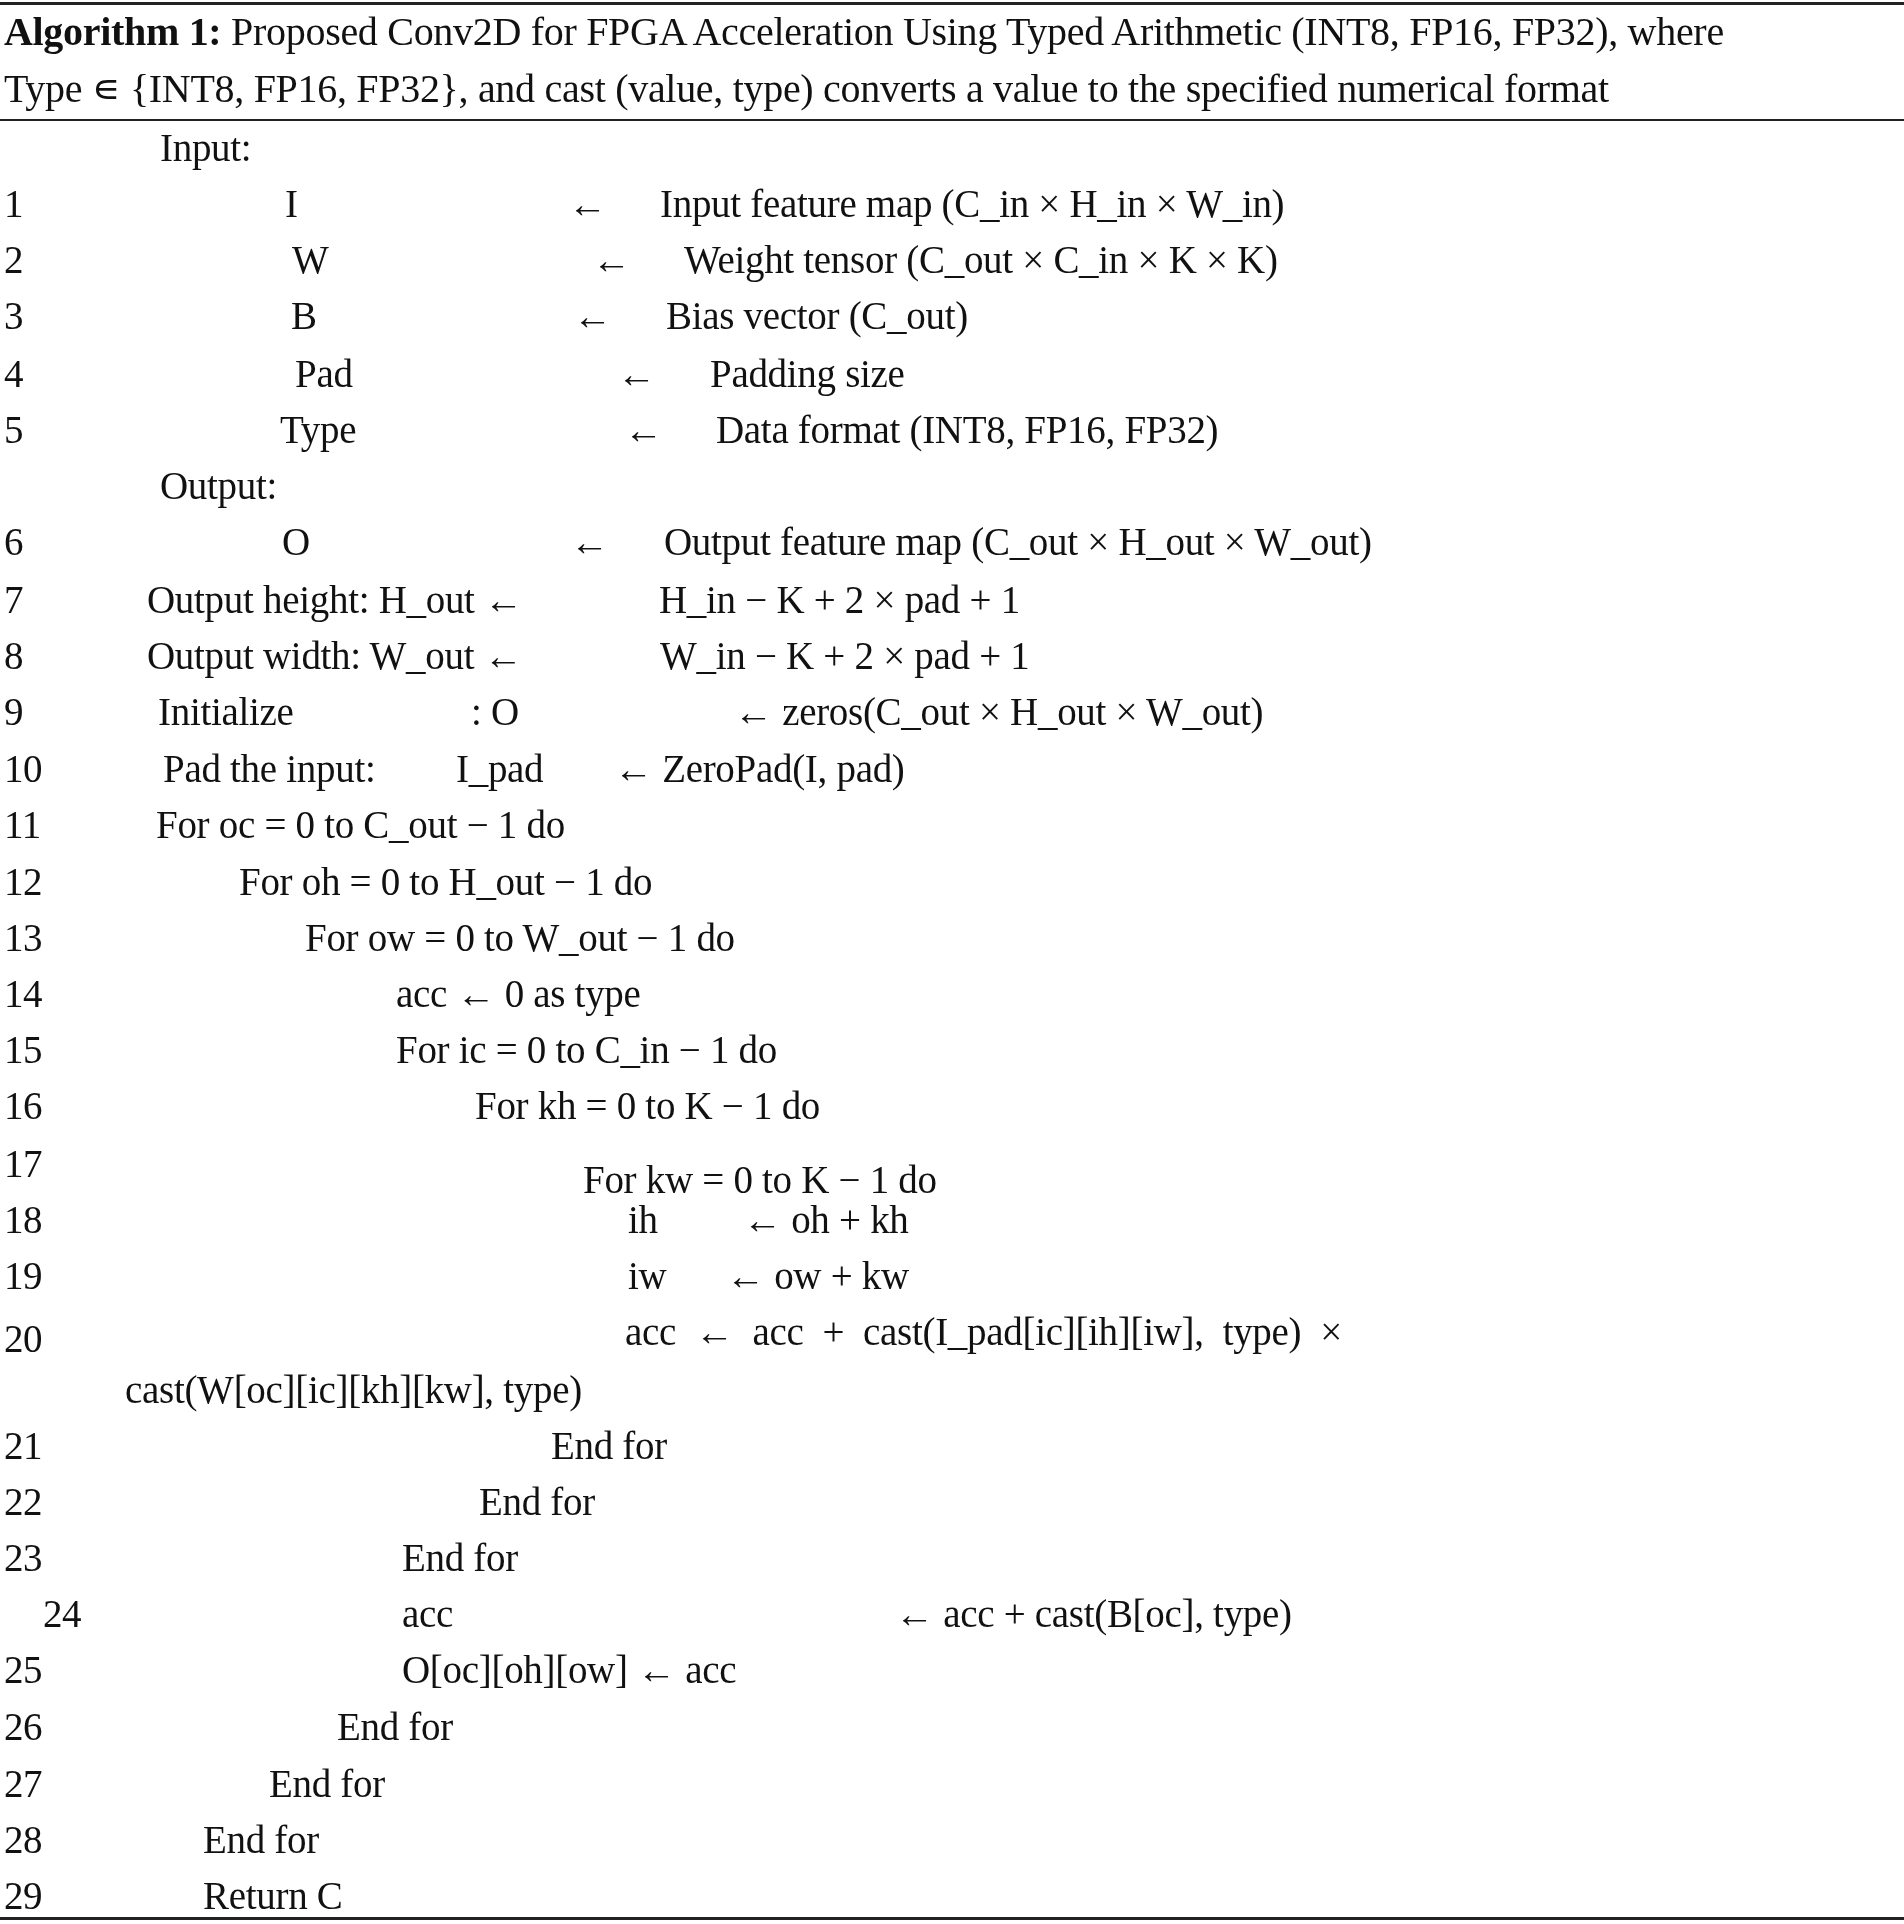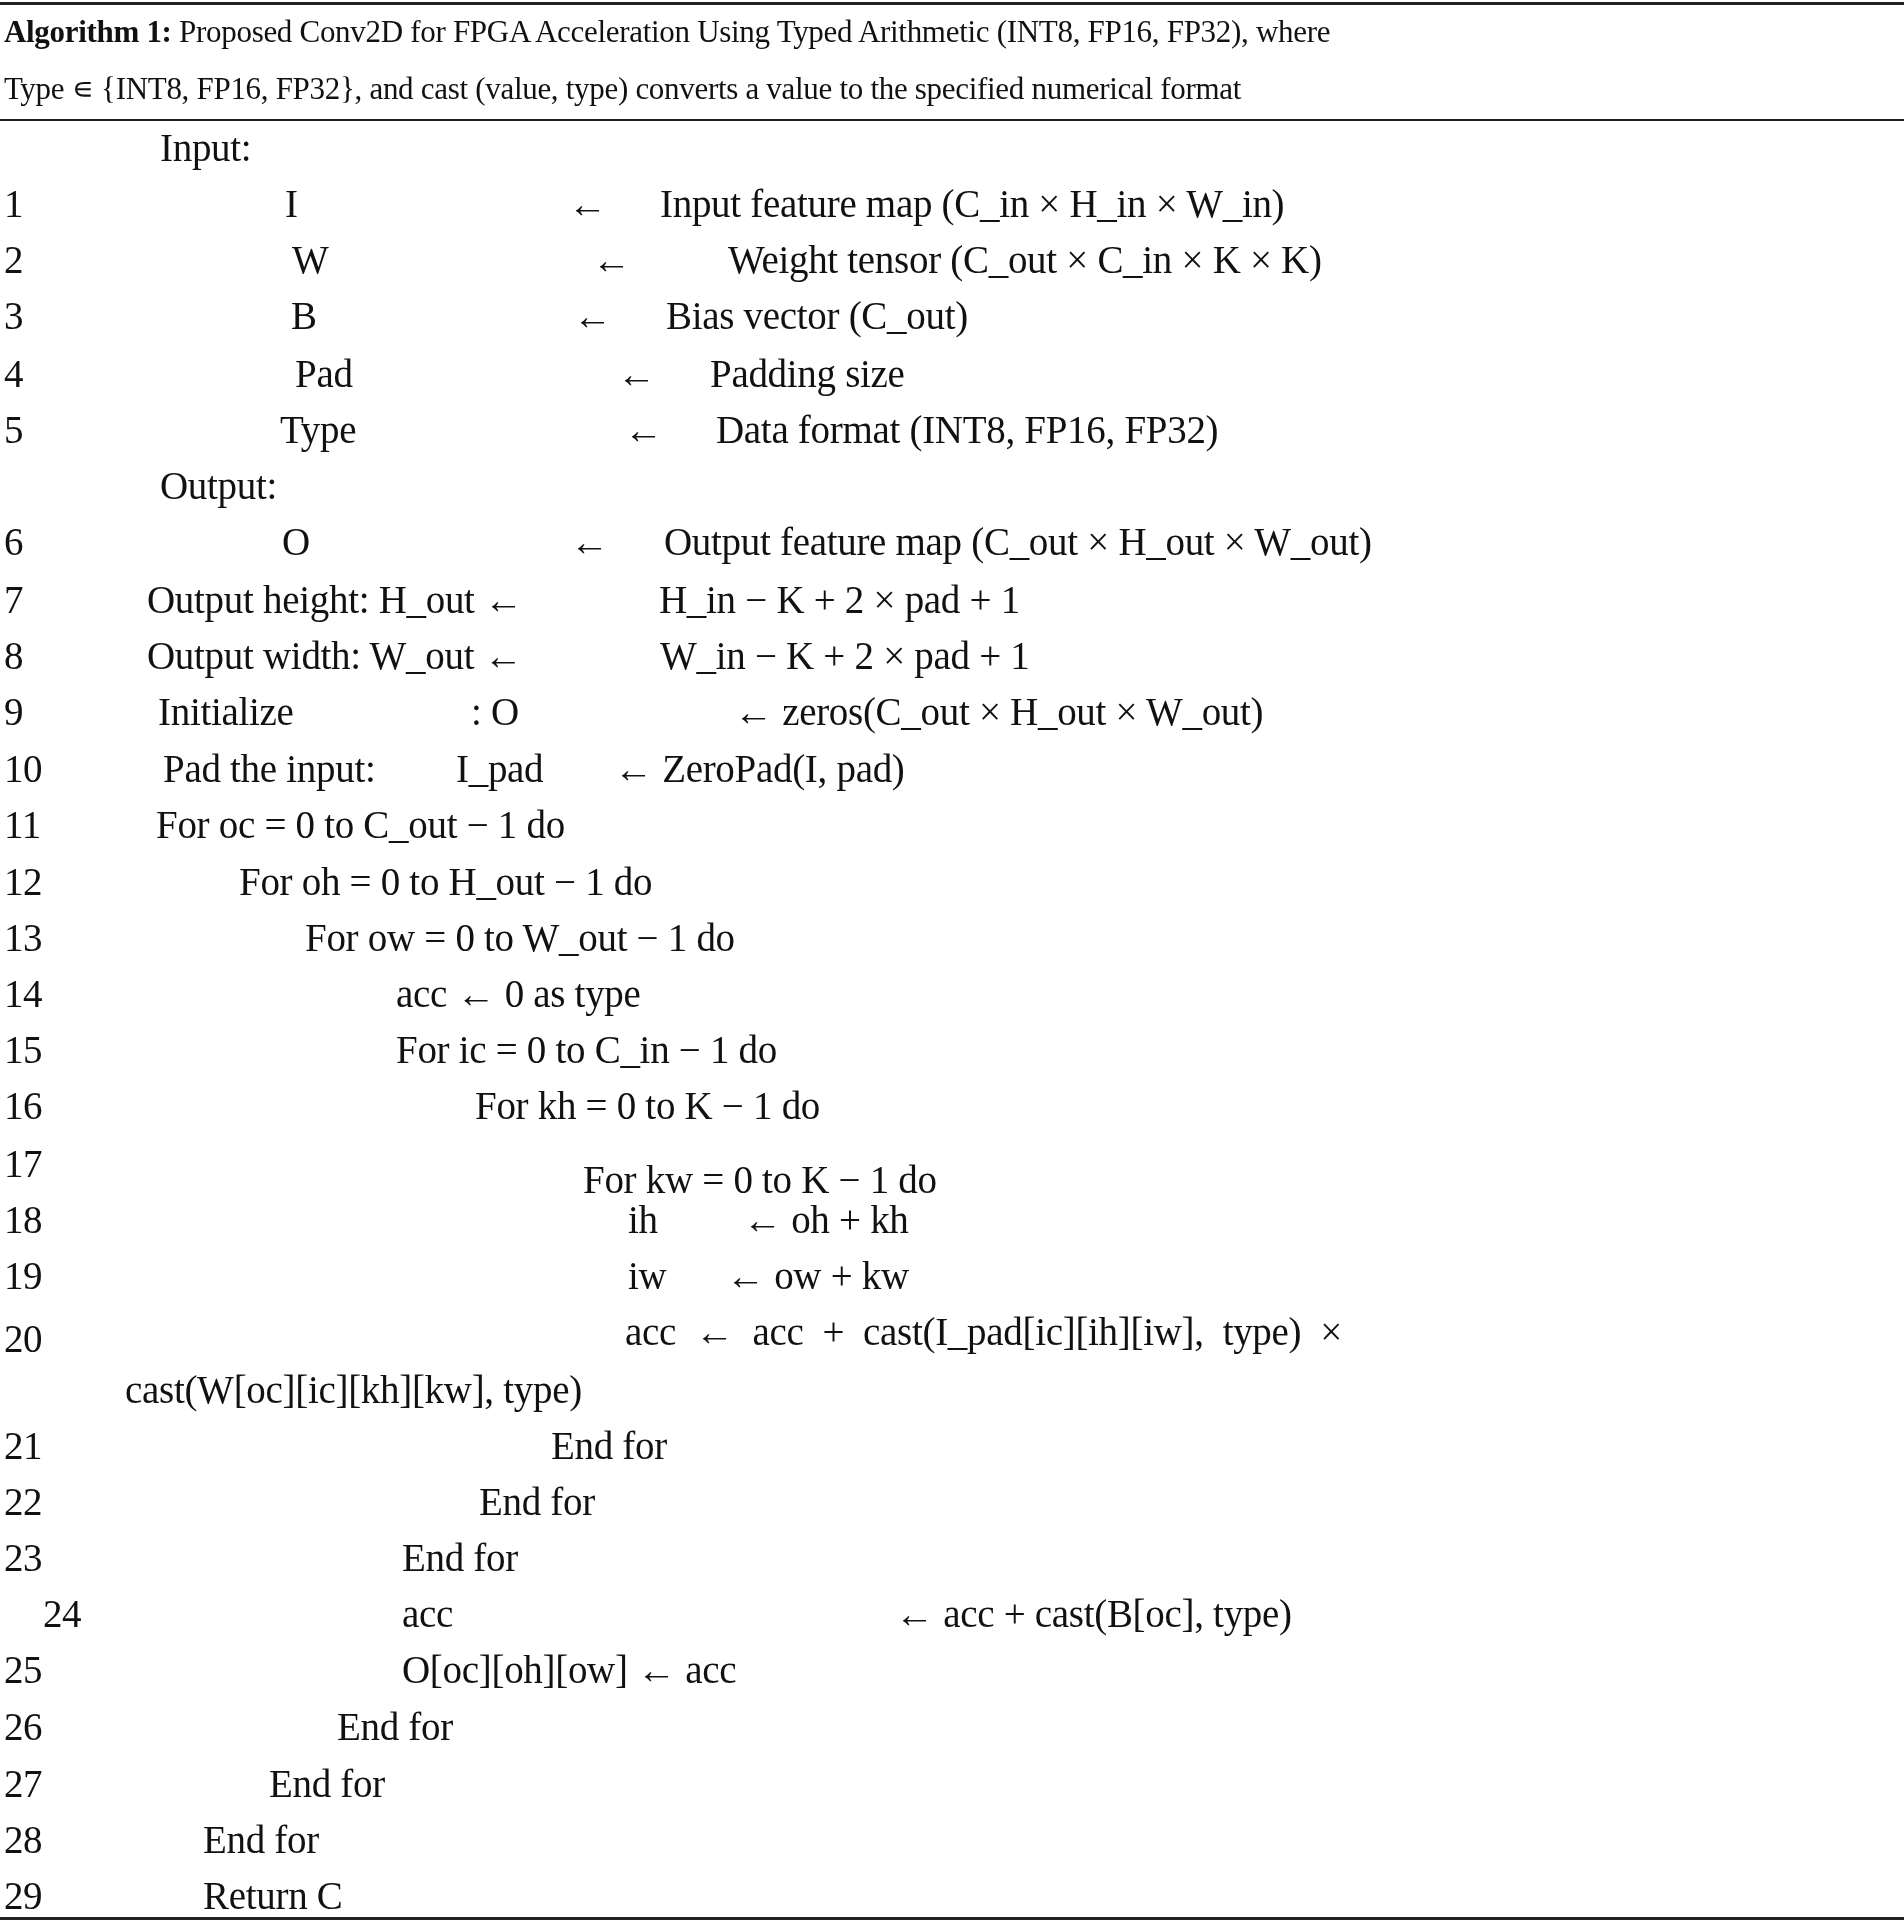--- a/index.html
+++ b/index.html
@@ -1,41 +1,41 @@
 <!DOCTYPE html>
 <html><head>
 <meta charset="utf-8">
 <style>
   html, body { margin:0; padding:0; background:#ffffff; }
   body { width:1905px; height:1924px; position:relative; overflow:hidden;
          font-family:"Liberation Serif", "DejaVu Serif", serif; color:#111111; }
   .rule { position:absolute; left:0; width:1905px; background:#222222; }
   .t { position:absolute; white-space:pre; font-size:39px; line-height:39px; transform:translateY(-50%); letter-spacing:-0.3px; }
-  .cap { position:absolute; left:3.9px; font-size:31px; line-height:39px; white-space:pre; transform:translateY(-50%); letter-spacing:-0.3px; }
+  .cap { position:absolute; left:3.9px; font-size:40px; line-height:39px; white-space:pre; transform:translateY(-50%); letter-spacing:-0.3px; }
   .cap b { font-weight:bold; }
 </style>
 </head>
 <body>
 
 <div class="rule" style="top:1.9px;height:2.9px;"></div>
 <div class="cap" style="top:31px;"><b>Algorithm 1:</b><span> Proposed Conv2D for FPGA Acceleration Using Typed Arithmetic (INT8, FP16, FP32), where</span></div>
 <div class="cap" style="top:88px;">Type ∊ {INT8, FP16, FP32}, and cast (value, type) converts a value to the specified numerical format</div>
 <div class="rule" style="top:119px;height:1.9px;"></div>
 
 <div class="t" style="left:160px;top:147px;">Input:</div>
 
 <div class="t" style="left:3.9px;top:203px;">1</div>
 <div class="t" style="left:285px;top:203px;">I</div>
 <div class="t" style="left:568px;top:203px;">←</div>
 <div class="t" style="left:660px;top:203px;">Input feature map (C_in × H_in × W_in)</div>
 
 <div class="t" style="left:3.9px;top:259px;">2</div>
 <div class="t" style="left:292px;top:259px;">W</div>
 <div class="t" style="left:592px;top:259px;">←</div>
-<div class="t" style="left:684px;top:259px;margin-left:44px;">Weight tensor (C_out × C_in × K × K)</div>
+<div class="t" style="left:684px;top:259px;">Weight tensor (C_out × C_in × K × K)</div>
 
 <div class="t" style="left:3.9px;top:315px;">3</div>
 <div class="t" style="left:291px;top:315px;">B</div>
 <div class="t" style="left:573px;top:315px;">←</div>
 <div class="t" style="left:666px;top:315px;">Bias vector (C_out)</div>
 
 <div class="t" style="left:3.9px;top:373px;">4</div>
 <div class="t" style="left:295px;top:373px;">Pad</div>
 <div class="t" style="left:617px;top:373px;">←</div>
 <div class="t" style="left:710px;top:373px;">Padding size</div>

